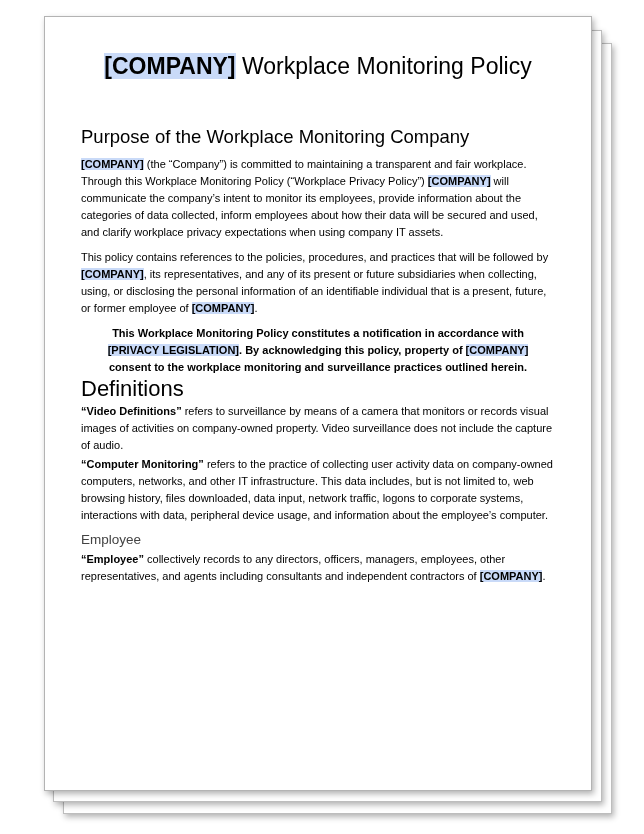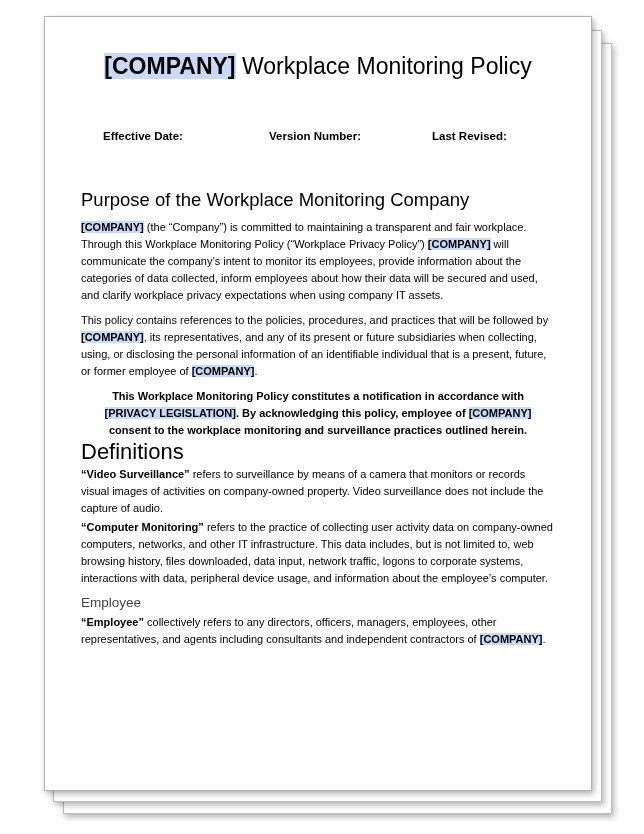--- a/index.html
+++ b/index.html
@@ -87,37 +87,32 @@
 <body>
 
 <div class="canvas">
   <div class="page page-3"></div>
   <div class="page page-2"></div>
 
   <div class="page page-1">
 
     <h1 class="doc-title"><span class="hl">[COMPANY]</span><span> Workplace Monitoring Policy</span></h1>
 
-    <div class="meta-row">
-      <span class="meta-label c1">Effective Date:</span>
-      <span class="meta-label c2">Version Number:</span>
-      <span class="meta-label c3">Last Revised:</span>
-    </div>
 
     <h2 class="h-purpose">Purpose of the Workplace Monitoring Company</h2>
 
     <p class="body-p first"><span class="hl">[COMPANY]</span><span> (the “Company”) is committed to maintaining a transparent and fair workplace. Through this Workplace Monitoring Policy (“Workplace Privacy Policy”) </span><span class="hl">[COMPANY]</span><span> will communicate the company’s intent to monitor its employees, provide information about the categories of data collected, inform employees about how their data will be secured and used, and clarify workplace privacy expectations when using company IT assets.</span></p>
 
     <p class="body-p"><span>This policy contains references to the policies, procedures, and practices that will be followed by </span><span class="hl">[COMPANY]</span><span>, its representatives, and any of its present or future subsidiaries when collecting, using, or disclosing the personal information of an identifiable individual that is a present, future, or former employee of </span><span class="hl">[COMPANY]</span><span>.</span></p>
 
-    <p class="body-p notice"><span>This Workplace Monitoring Policy constitutes a notification in accordance with </span><span class="hl">[PRIVACY LEGISLATION]</span><span>. By acknowledging this policy, employee of </span><span class="hl">[COMPANY]</span><span> consent to the workplace monitoring and surveillance practices outlined herein.</span></p>
+    <p class="body-p notice"><span>This Workplace Monitoring Policy constitutes a notification in accordance with </span><span class="hl">[PRIVACY LEGISLATION]</span><span>. By acknowledging this policy, property of </span><span class="hl">[COMPANY]</span><span> consent to the workplace monitoring and surveillance practices outlined herein.</span></p>
 
     <h3 class="h-definitions">Definitions</h3>
 
-    <p class="body-p term-p"><span class="b">“Video Surveillance”</span><span> refers to surveillance by means of a camera that monitors or records visual images of activities on company-owned property. Video surveillance does not include the capture of audio.</span></p>
+    <p class="body-p term-p"><span class="b">“Video Definitions”</span><span> refers to surveillance by means of a camera that monitors or records visual images of activities on company-owned property. Video surveillance does not include the capture of audio.</span></p>
 
     <p class="body-p term-p"><span class="b">“Computer Monitoring”</span><span> refers to the practice of collecting user activity data on company-owned computers, networks, and other IT infrastructure. This data includes, but is not limited to, web browsing history, files downloaded, data input, network traffic, logons to corporate systems, interactions with data, peripheral device usage, and information about the employee’s computer.</span></p>
 
     <h4 class="term later">Employee</h4>
-    <p class="body-p term-p"><span class="b">“Employee”</span><span> collectively refers to any directors, officers, managers, employees, other representatives, and agents including consultants and independent contractors of </span><span class="hl">[COMPANY]</span><span>.</span></p>
+    <p class="body-p term-p"><span class="b">“Employee”</span><span> collectively records to any directors, officers, managers, employees, other representatives, and agents including consultants and independent contractors of </span><span class="hl">[COMPANY]</span><span>.</span></p>
 
   </div>
 </div>
 
 </body></html>

